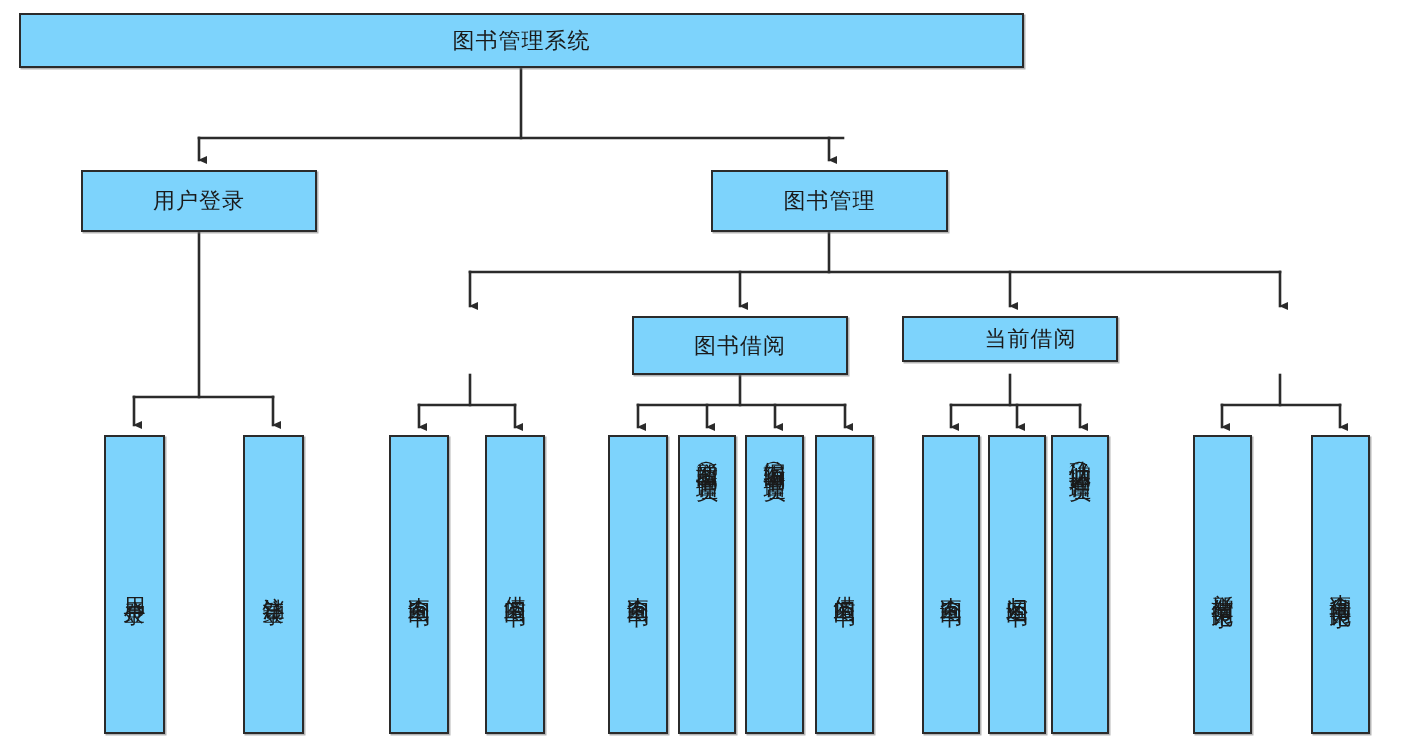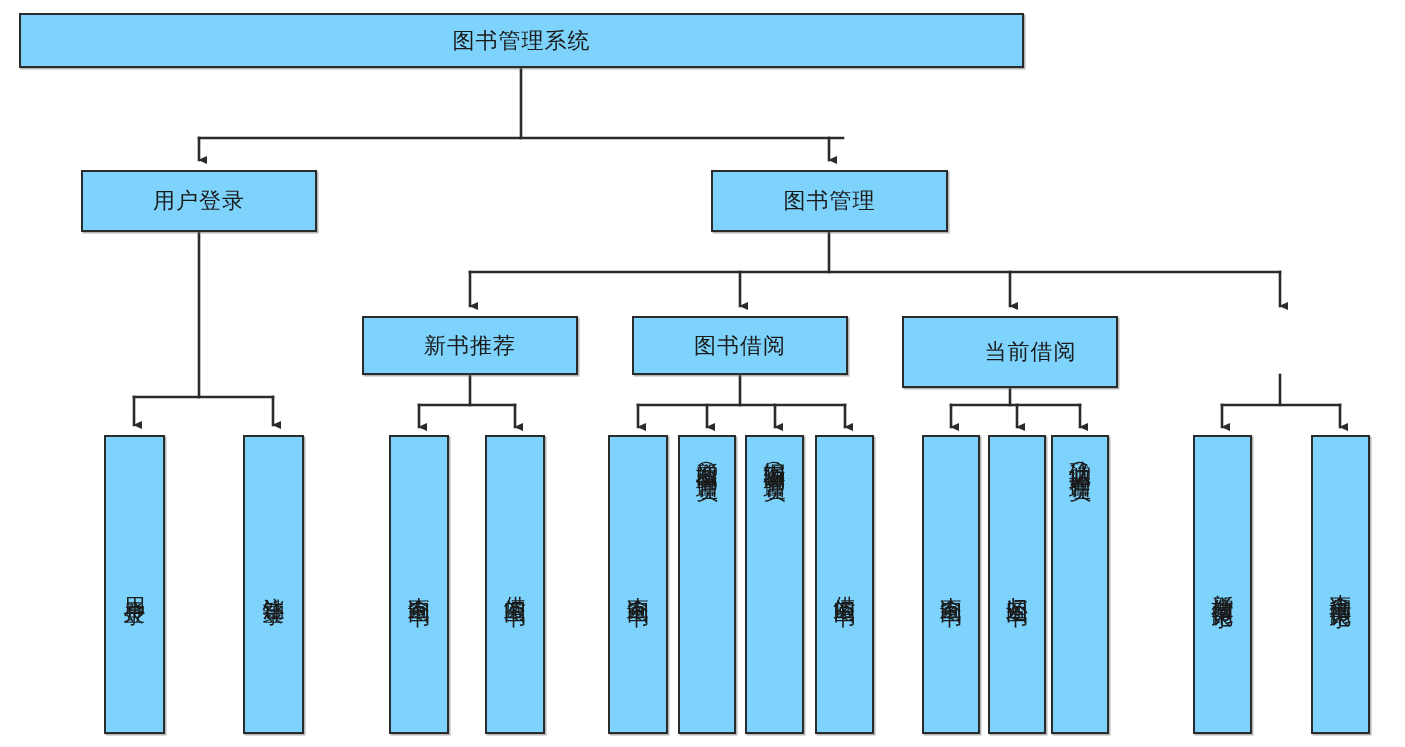--- a/index.html
+++ b/index.html
@@ -135,27 +135,24 @@
     <span class="node-label">图书管理系统</span>
   </div>
 
   <div class="node-box horizontal" id="node-l2-0" style="left: 81px; top: 170px; width: 236px; height: 62px;">
     <span class="node-label">用户登录</span>
   </div>
   <div class="node-box horizontal" id="node-l2-1" style="left: 711px; top: 170px; width: 237px; height: 62px;">
     <span class="node-label">图书管理</span>
   </div>
 
-  <div class="node-box horizontal" id="node-l3-0" style="left: 362px; top: 316px; width: 216px; height: 59px;">
-    <span class="node-label">新书推荐</span>
-  </div>
   <div class="node-box horizontal" id="node-l3-1" style="left: 632px; top: 316px; width: 216px; height: 59px;">
     <span class="node-label">图书借阅</span>
   </div>
-  <div class="node-box horizontal" id="node-l3-2" style="left: 902px; top: 316px; width: 216px; height: 72px; padding-left: 41px;">
+  <div class="node-box horizontal" id="node-l3-2" style="left: 902px; top: 316px; width: 216px; height: 46px; padding-left: 41px;">
     <span class="node-label">当前借阅</span>
   </div>
 
   <div class="node-box vertical centered" id="node-leaf-0" style="left: 104px; top: 435px; width: 61px; height: 299px;">
     <span class="node-label">用户登录</span>
   </div>
   <div class="node-box vertical centered" id="node-leaf-1" style="left: 243px; top: 435px; width: 61px; height: 299px;">
     <span class="node-label">注销登录</span>
   </div>
   <div class="node-box vertical centered" id="node-leaf-2" style="left: 389px; top: 435px; width: 60px; height: 299px;">

